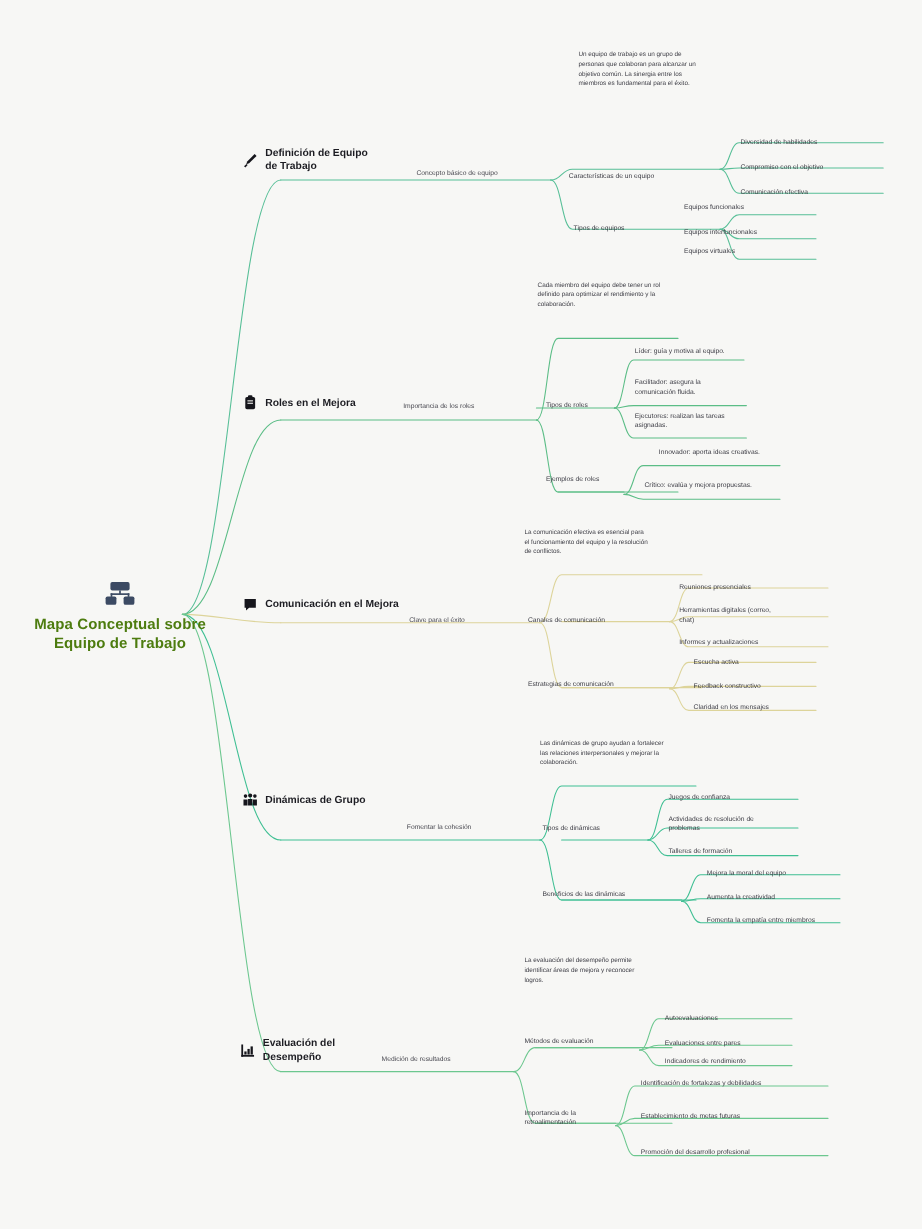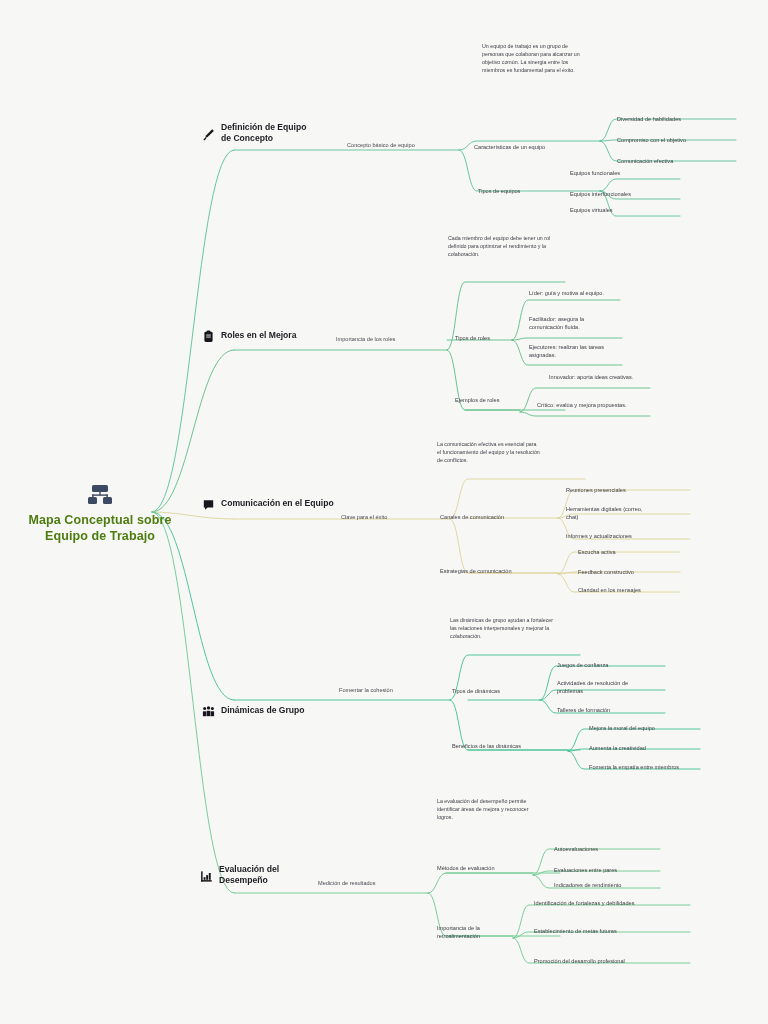--- a/index.html
+++ b/index.html
@@ -187,21 +187,21 @@
     <div class="root-title">Mapa Conceptual sobre Equipo de Trabajo</div>
   </div>
 
   <div class="node branch wrap" style="left:202px; top:122px;">
     <span class="branch-icon">
       <svg viewBox="0 0 13 13" width="13" height="13" fill="#16161c">
         <path d="M10.2 1.3 L11.8 2.9 L5.6 9.1 L3.2 9.9 L4 7.5 Z"></path>
         <path d="M1.4 11.6 L3.4 9.6 L4.4 10.6 L2.4 12.6 Z"></path>
       </svg>
     </span>
-    <span class="branch-label">Definición de Equipo de Concepto</span>
+    <span class="branch-label">Definición de Equipo de Trabajo</span>
   </div>
   <div class="node cap" style="left:347px; top:142px;">Concepto básico de equipo</div>
   <div class="node note" style="left:482px; top:42px;">Un equipo de trabajo es un grupo de personas que colaboran para alcanzar un objetivo común. La sinergia entre los miembros es fundamental para el éxito.</div>
 
   <div class="node grp" style="left:474px; top:143px;">Características de un equipo</div>
   <div class="node grp" style="left:478px; top:187px;">Tipos de equipos</div>
 
   <div class="node leaf" style="left:617px; top:115px;">Diversidad de habilidades</div>
   <div class="node leaf" style="left:617px; top:136px;">Compromiso con el objetivo</div>
   <div class="node leaf" style="left:617px; top:157px;">Comunicación efectiva</div>
@@ -231,36 +231,36 @@
   <div class="node leaf" style="left:529px; top:343px; width:90px;">Ejecutores: realizan las tareas asignadas.</div>
   <div class="node leaf" style="left:549px; top:373px;">Innovador: aporta ideas creativas.</div>
   <div class="node leaf" style="left:537px; top:401px;">Crítico: evalúa y mejora propuestas.</div>
 
   <div class="node branch" style="left:202px; top:497px;">
     <span class="branch-icon">
       <svg viewBox="0 0 13 13" width="13" height="13" fill="#16161c">
         <path d="M1.8 2.2 h9.4 v7.2 h-5.6 l-2.6 2.4 v-2.4 h-1.2 z"></path>
       </svg>
     </span>
-    <span class="branch-label">Comunicación en el Equipo</span>
+    <span class="branch-label">Comunicación en el Mejora</span>
   </div>
   <div class="node cap" style="left:341px; top:514px;">Clave para el éxito</div>
   <div class="node note" style="left:437px; top:440px;">La comunicación efectiva es esencial para el funcionamiento del equipo y la resolución de conflictos.</div>
 
   <div class="node grp" style="left:440px; top:513px;">Canales de comunicación</div>
   <div class="node grp" style="left:440px; top:567px;">Estrategias de comunicación</div>
 
   <div class="node leaf" style="left:566px; top:486px;">Reuniones presenciales</div>
   <div class="node leaf" style="left:566px; top:505px; width:82px;">Herramientas digitales (correo, chat)</div>
   <div class="node leaf" style="left:566px; top:532px;">Informes y actualizaciones</div>
   <div class="node leaf" style="left:578px; top:548px;">Escucha activa</div>
   <div class="node leaf" style="left:578px; top:568px;">Feedback constructivo</div>
   <div class="node leaf" style="left:578px; top:586px;">Claridad en los mensajes</div>
 
-  <div class="node branch" style="left:202px; top:704px;">
+  <div class="node branch" style="left:202px; top:660px;">
     <span class="branch-icon">
       <svg viewBox="0 0 13 13" width="13" height="13" fill="#16161c">
         <circle cx="2.6" cy="3.4" r="1.5"></circle>
           <circle cx="6.5" cy="2.9" r="1.7"></circle>
           <circle cx="10.4" cy="3.4" r="1.5"></circle>
         <path d="M0.9 6.3 h3.4 v4.9 h-3.4 z"></path>
         <path d="M4.7 5.8 h3.6 v5.4 h-3.6 z"></path>
         <path d="M8.7 6.3 h3.4 v4.9 h-3.4 z"></path>
       </svg>
     </span>

